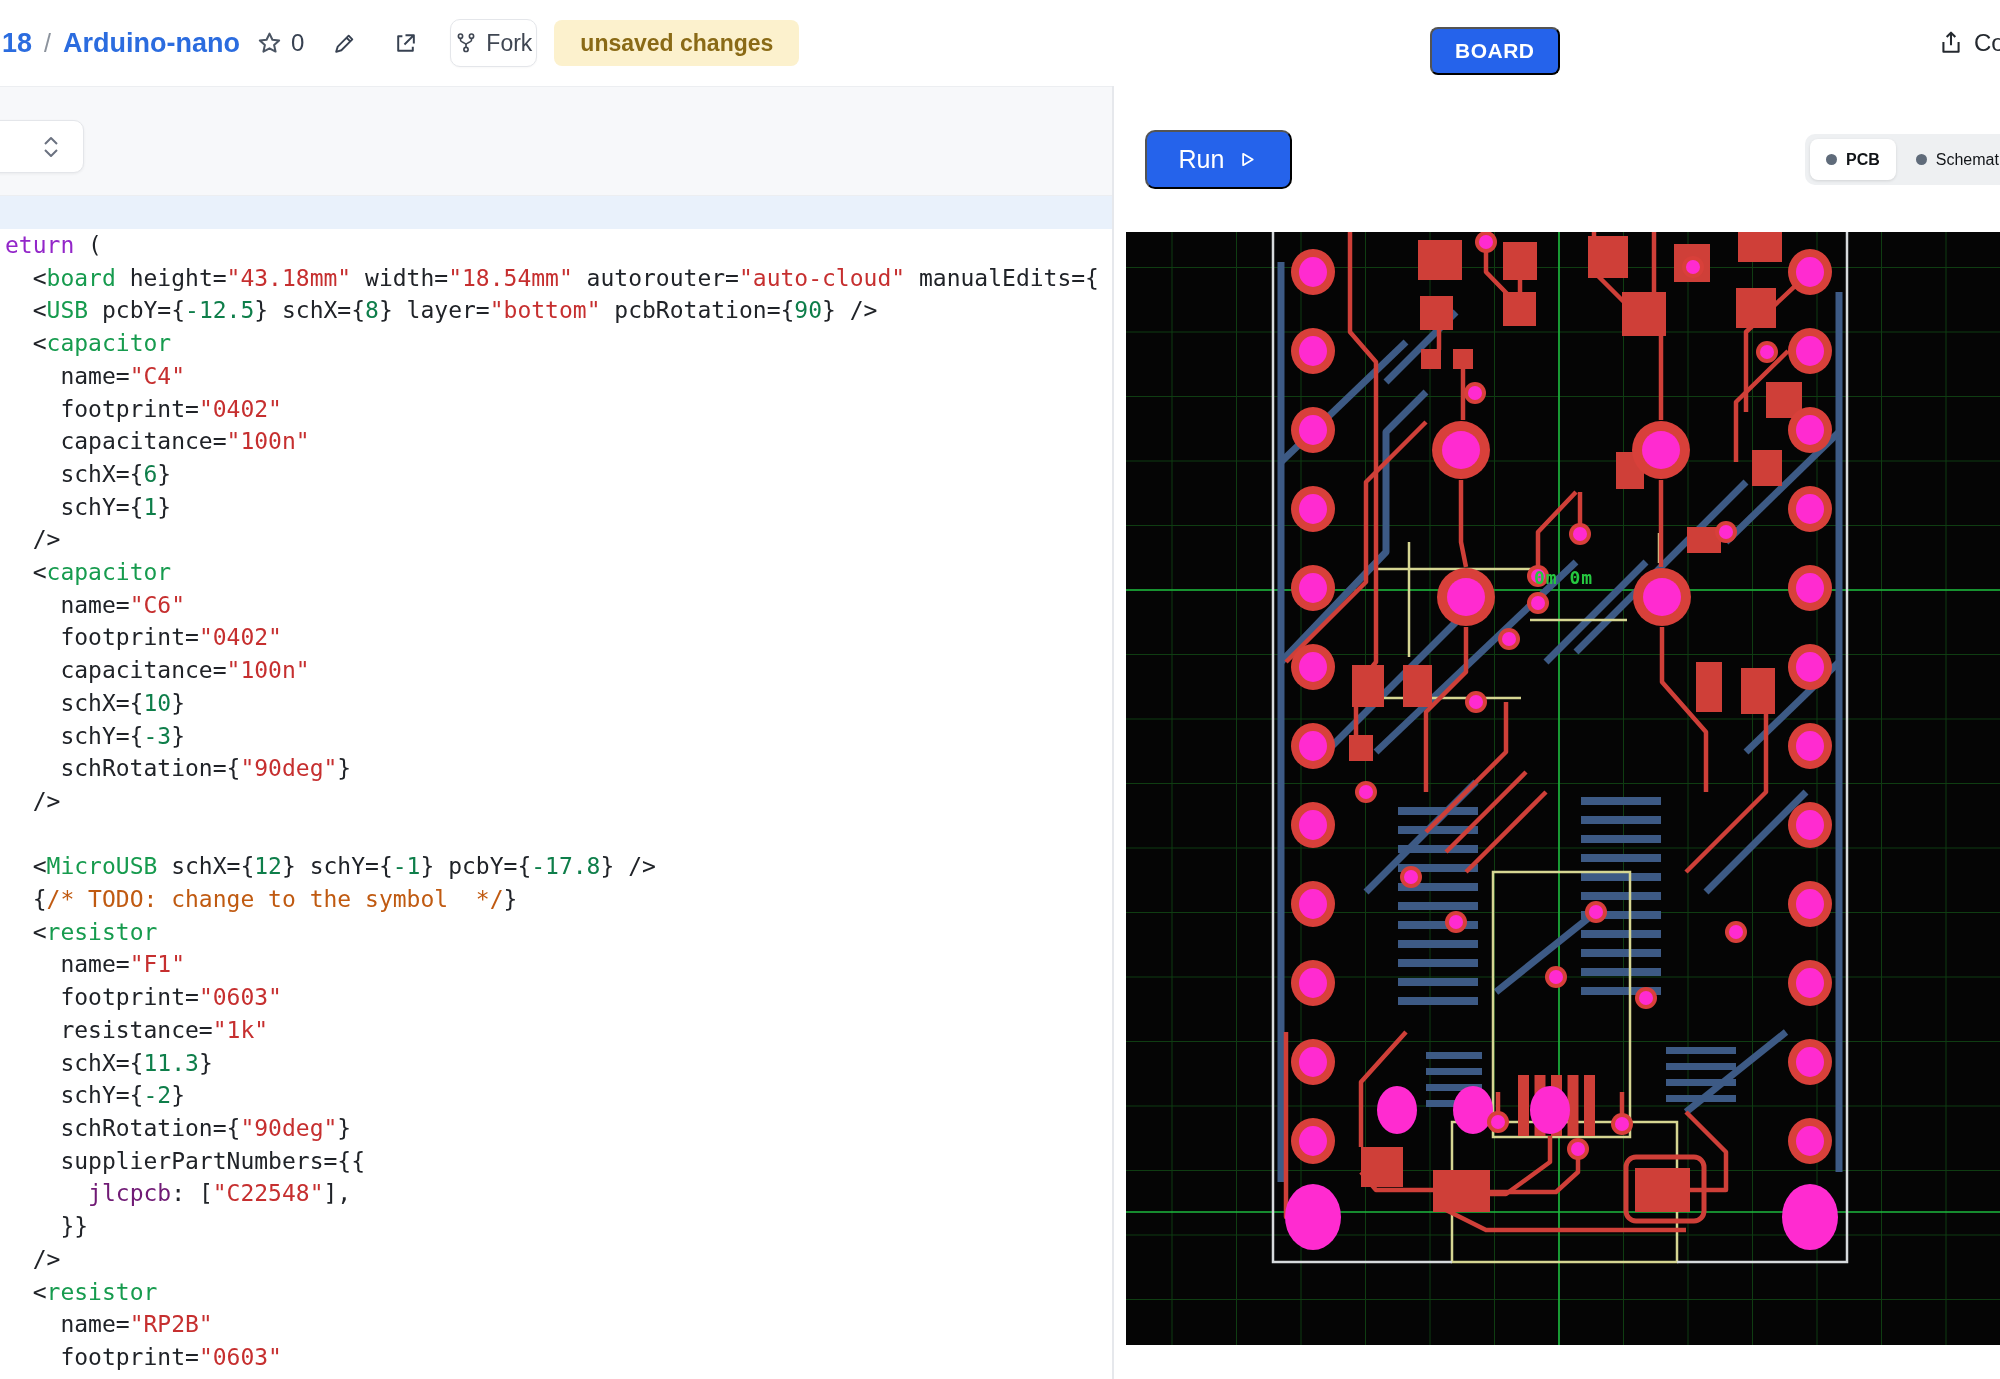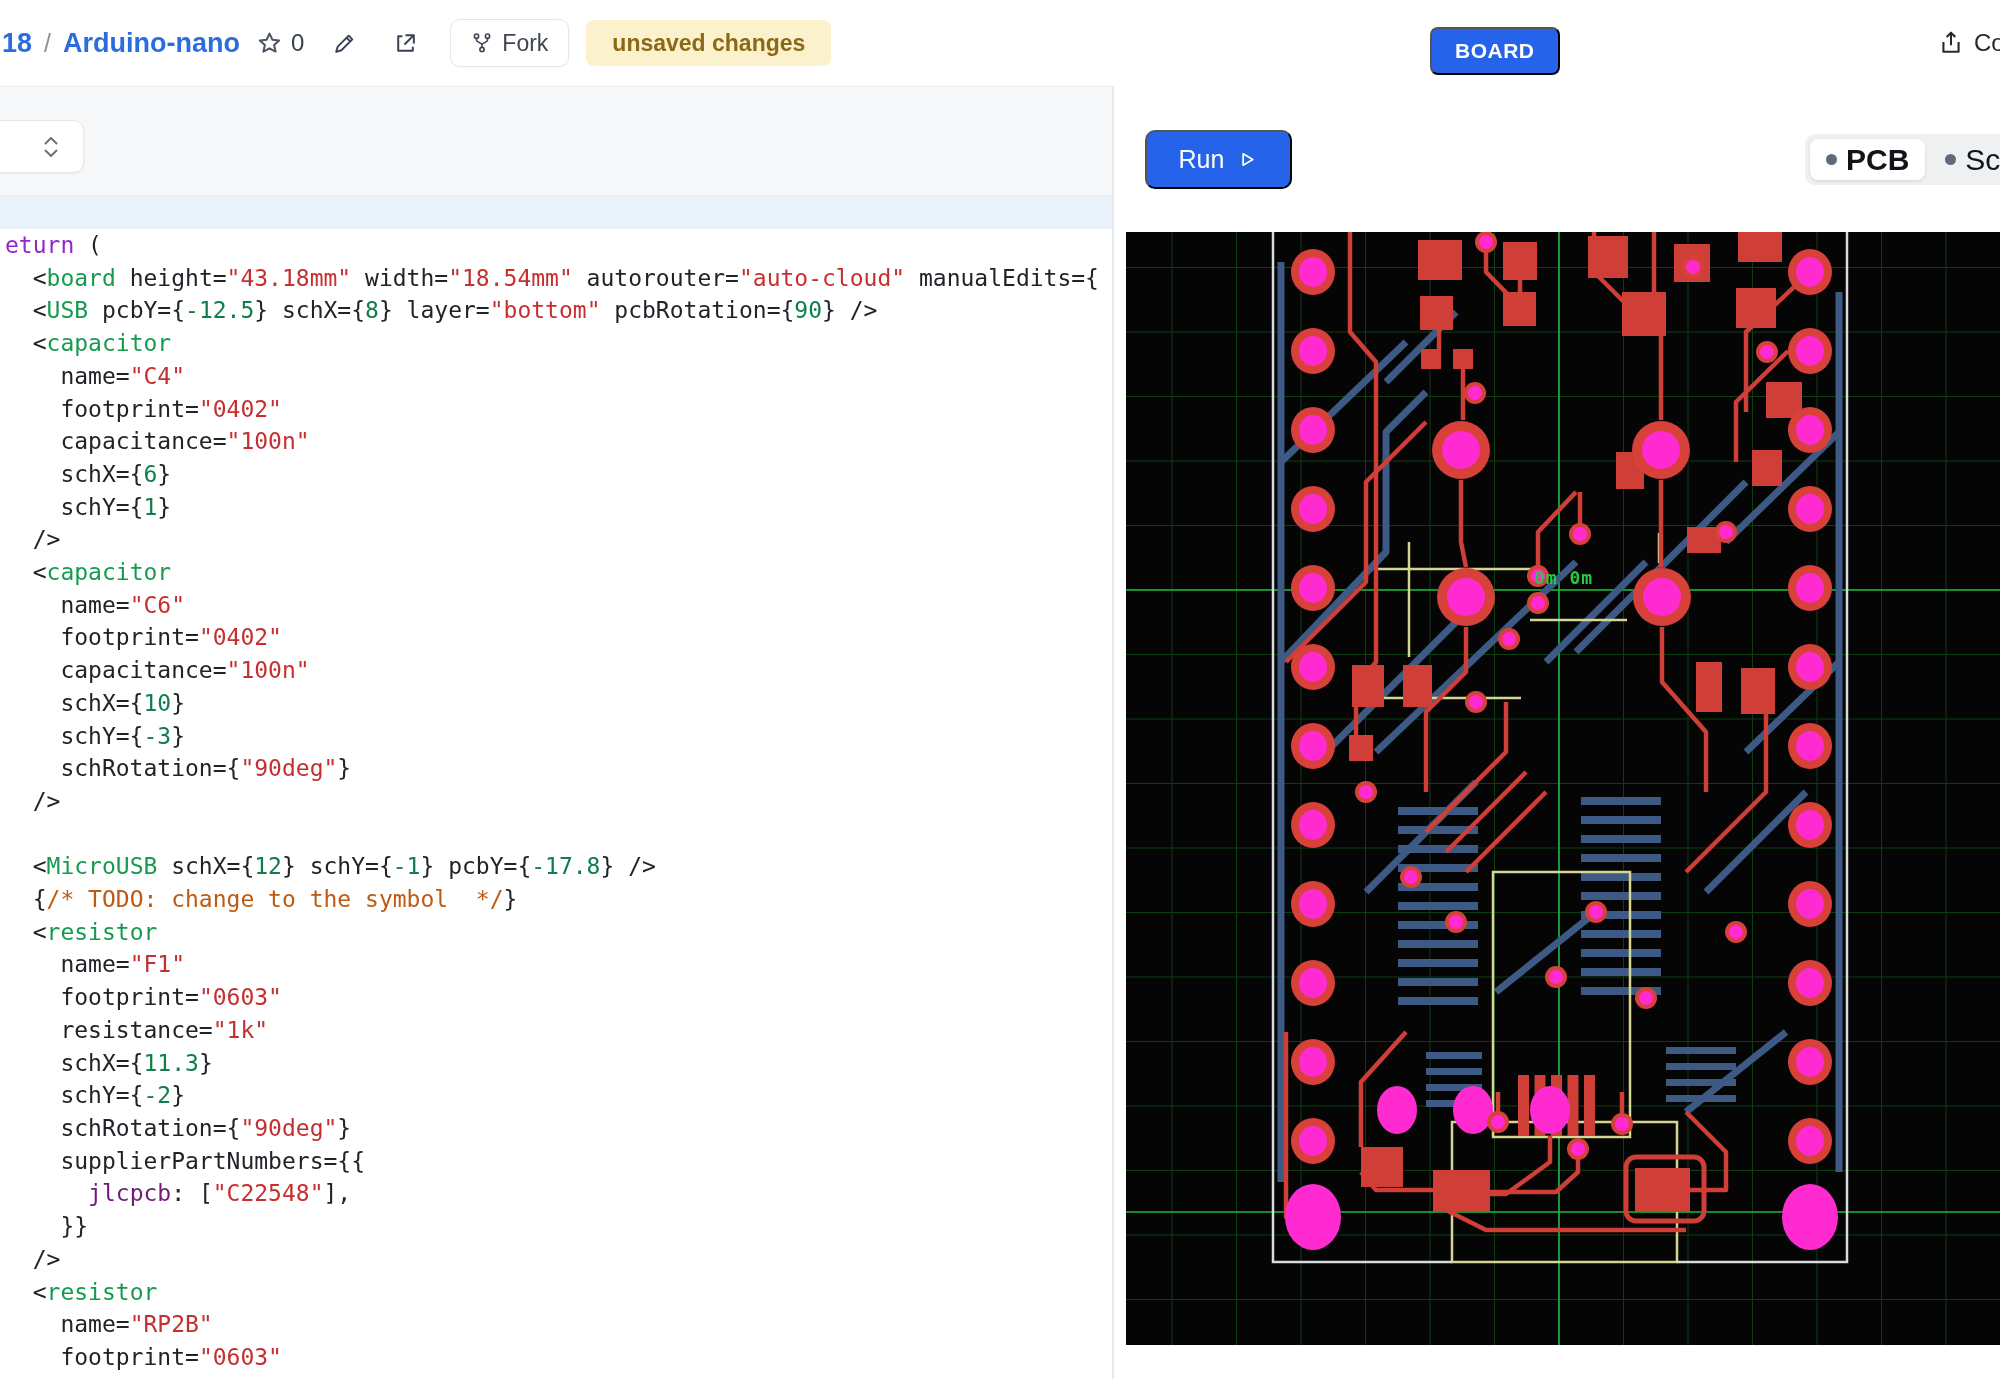--- a/index.html
+++ b/index.html
@@ -6,21 +6,21 @@
   html,body { width:2000px; height:1379px; overflow:hidden; background:#fff;
               font-family:"Liberation Sans", sans-serif; }
   .abs { position:absolute; }
   
   #header { position:absolute; left:0; top:0; width:2000px; height:86px; background:#fff; }
   .hrow { display:flex; align-items:center; height:86px; }
   .crumb { font-size:27px; font-weight:bold; color:#2b6cdf; }
   .crumb-sep { font-size:25px; color:#8c939d; font-weight:400; margin:0 12px; }
   .iconbtn { display:flex; align-items:center; color:#374151; }
   .star-count { font-size:24px; color:#374151; margin-left:8px; }
-  .fork-btn { display:flex; align-items:center; gap:9px; height:48px; padding:0 20px;
+  .fork-btn { display:flex; align-items:center; gap:9px; height:48px; padding:0 4px;
               border:1.5px solid #e4e6ea; border-radius:10px; background:#fff;
               font-size:23px; color:#3f4652; box-shadow:0 1px 2px rgba(0,0,0,.03); }
   .badge { height:46px; display:flex; align-items:center; padding:0 26px; border-radius:8px;
            background:#fcf1cd; color:#8a6a16; font-size:23px; font-weight:600; }
   .board-btn { height:48px; display:flex; align-items:center; padding:0 23px; border-radius:8px;
                background:#2563eb; color:#fff; font-size:21px; font-weight:bold; letter-spacing:.5px; }
   .ghost { display:flex; align-items:center; gap:10px; font-size:24px; }
   
   #editor-toolbar { position:absolute; left:0; top:86px; width:1112px; height:110px;
                     background:#f7f8fa; border-bottom:1px solid #eceef1; border-top:1px solid #eceef1;}
@@ -38,21 +38,21 @@
   .tk-n { color:#0e7e4a; } .tk-c { color:#c05a11; } .tk-o { color:#701a75; }
   #divider { position:absolute; left:1112px; top:86px; width:2px; height:1293px; background:#e6e8ec; }
   
   #preview-bar { position:absolute; left:1114px; top:86px; width:886px; height:146px; background:#fff; }
   .run-btn { position:absolute; left:31px; top:44px; height:59px; width:147px; background:#2563eb;
              border-radius:10px; color:#fff; display:flex; align-items:center; justify-content:center;
              gap:13px; font-size:25px; font-weight:500; }
   .toggle-group { position:absolute; left:691px; top:48px; height:51px; display:flex; align-items:center;
                   gap:4px; background:#eef0f2; border-radius:10px; padding:5px; width:300px; }
   .toggle-pill { display:flex; align-items:center; gap:9px; height:41px; padding:0 16px; border-radius:8px;
-                 font-size:30px; color:#111418; }
+                 font-size:16px; color:#111418; }
   .toggle-pill.active { background:#fff; box-shadow:0 1px 3px rgba(0,0,0,.12); font-weight:600; }
   .dot { width:11px; height:11px; border-radius:50%; background:#5f6b7a; }
   #pcb-wrap { position:absolute; left:1126px; top:232px; width:874px; height:1113px; background:#000; }
   svg { display:block; }
 </style>
 </head>
 <body>
 
 <div id="header">
   <div class="hrow abs" style="left:2px; top:0;">

